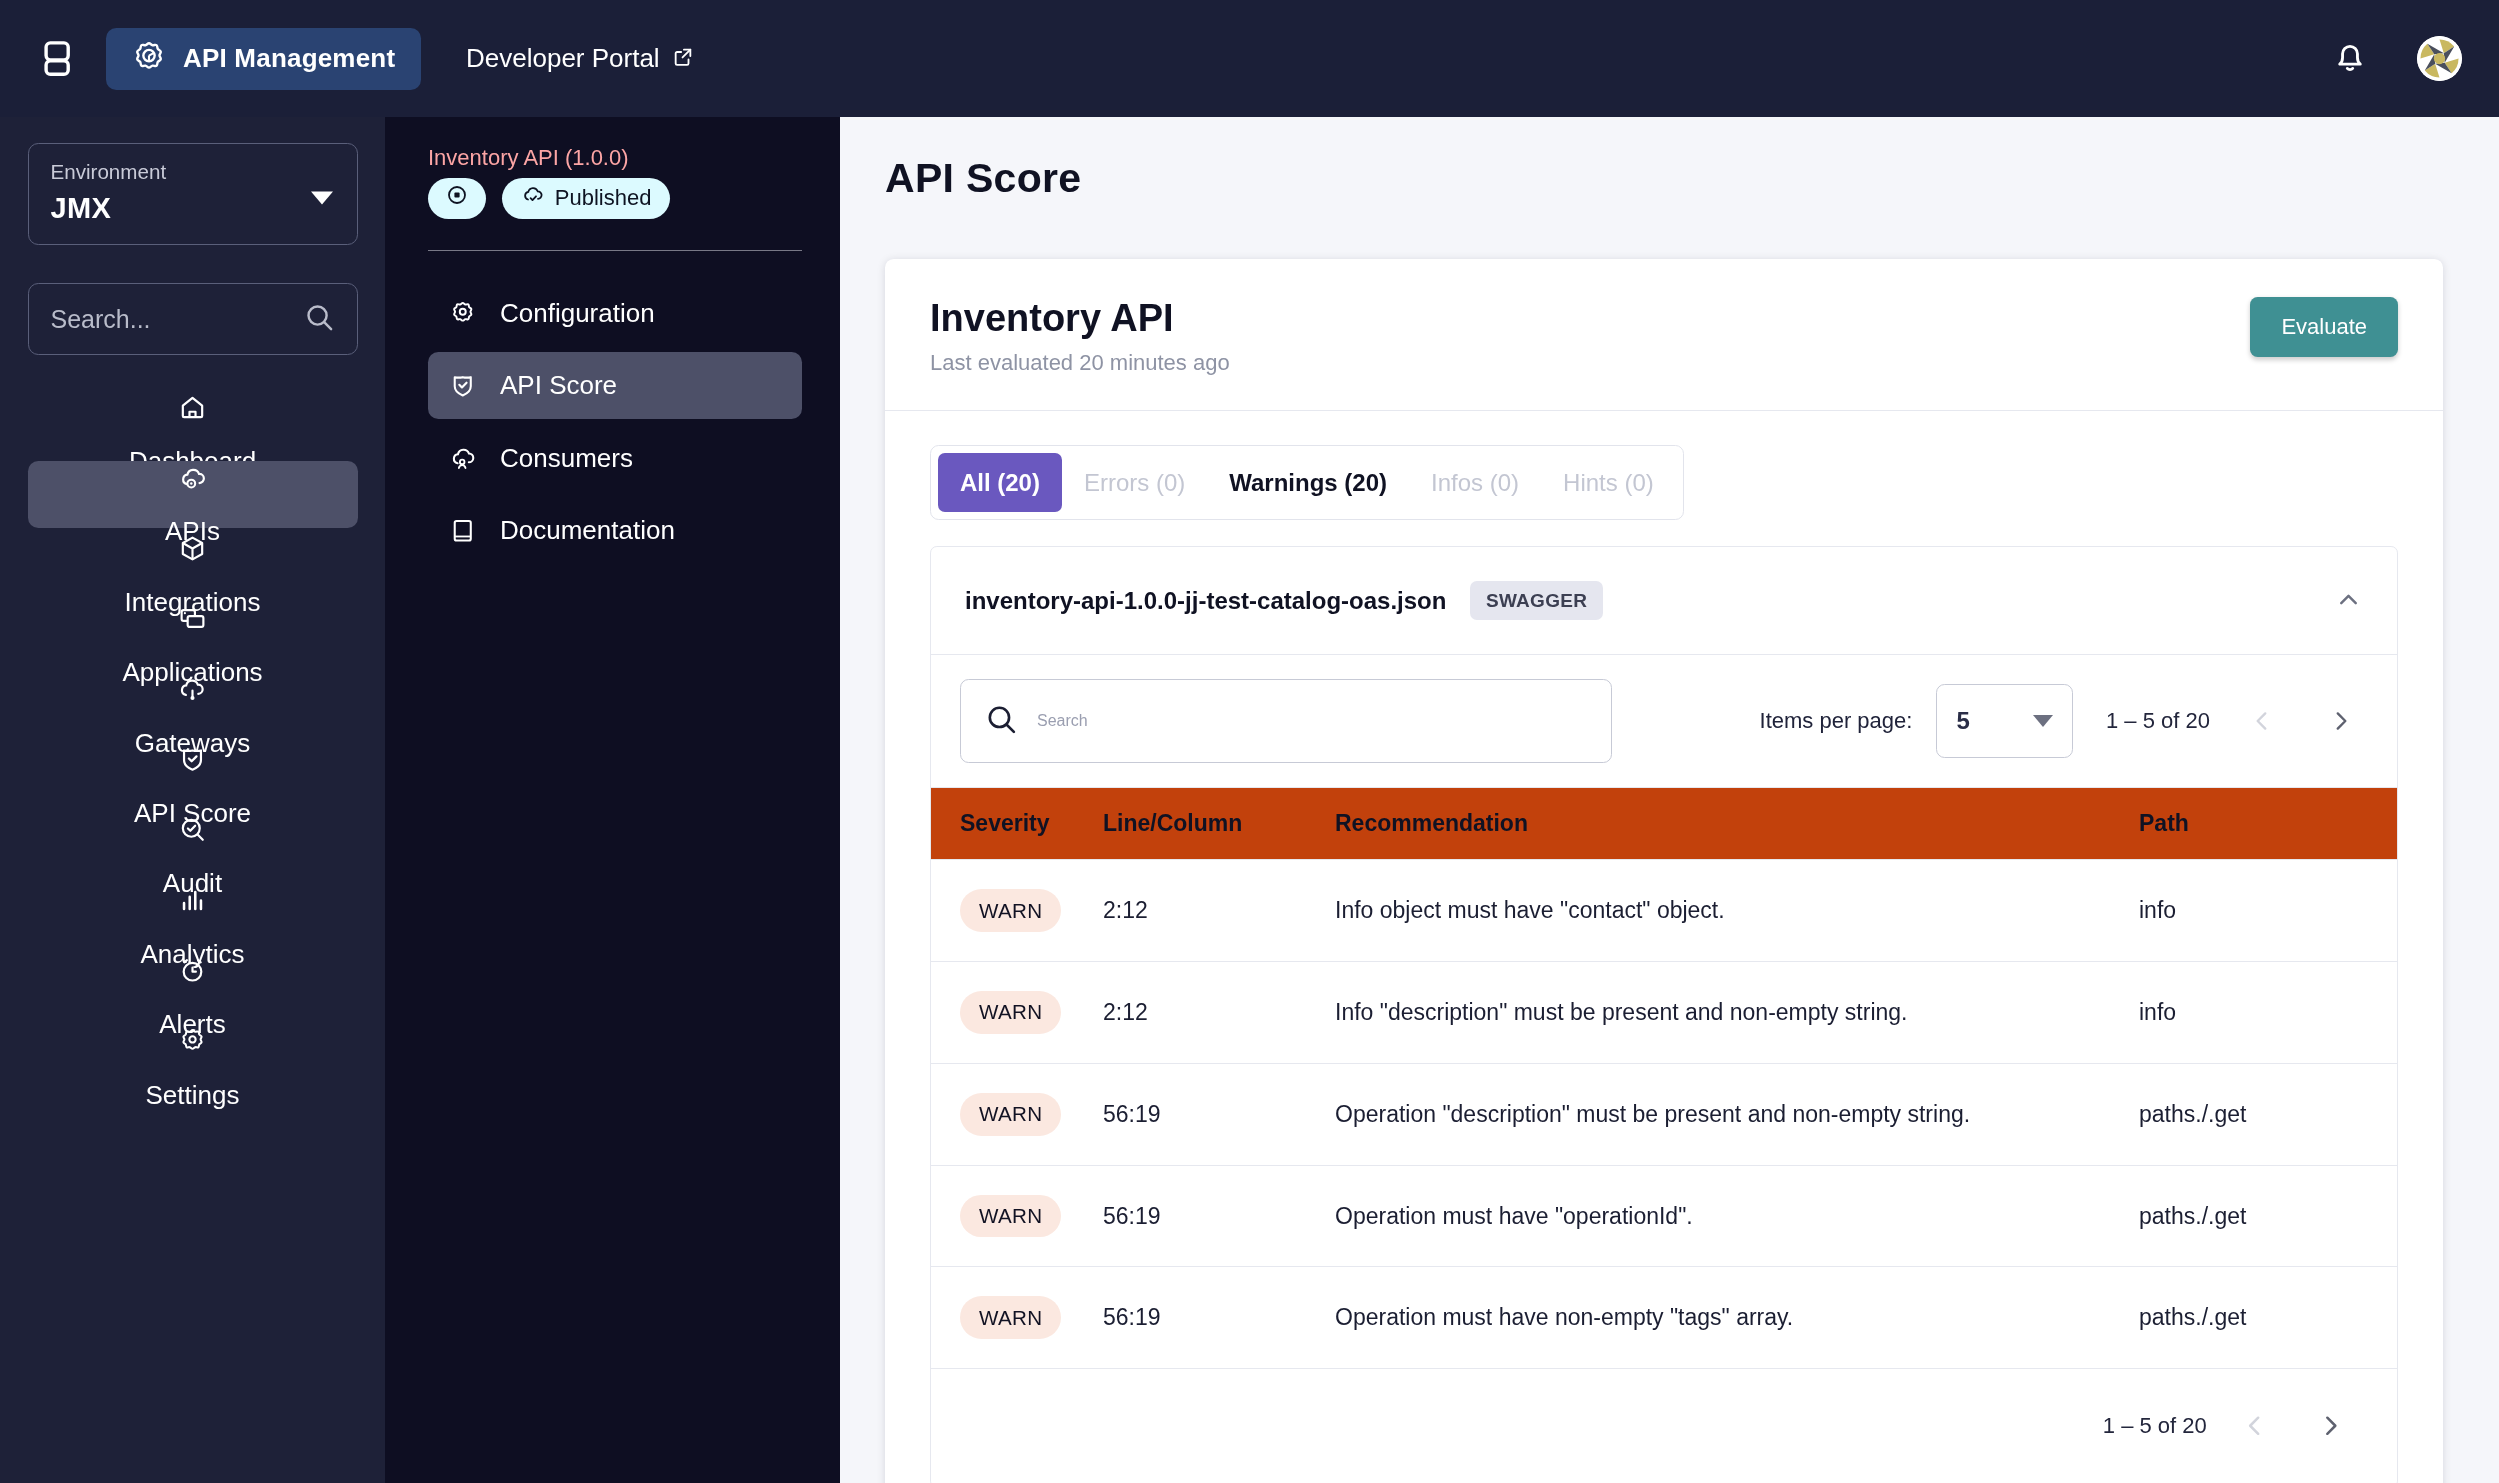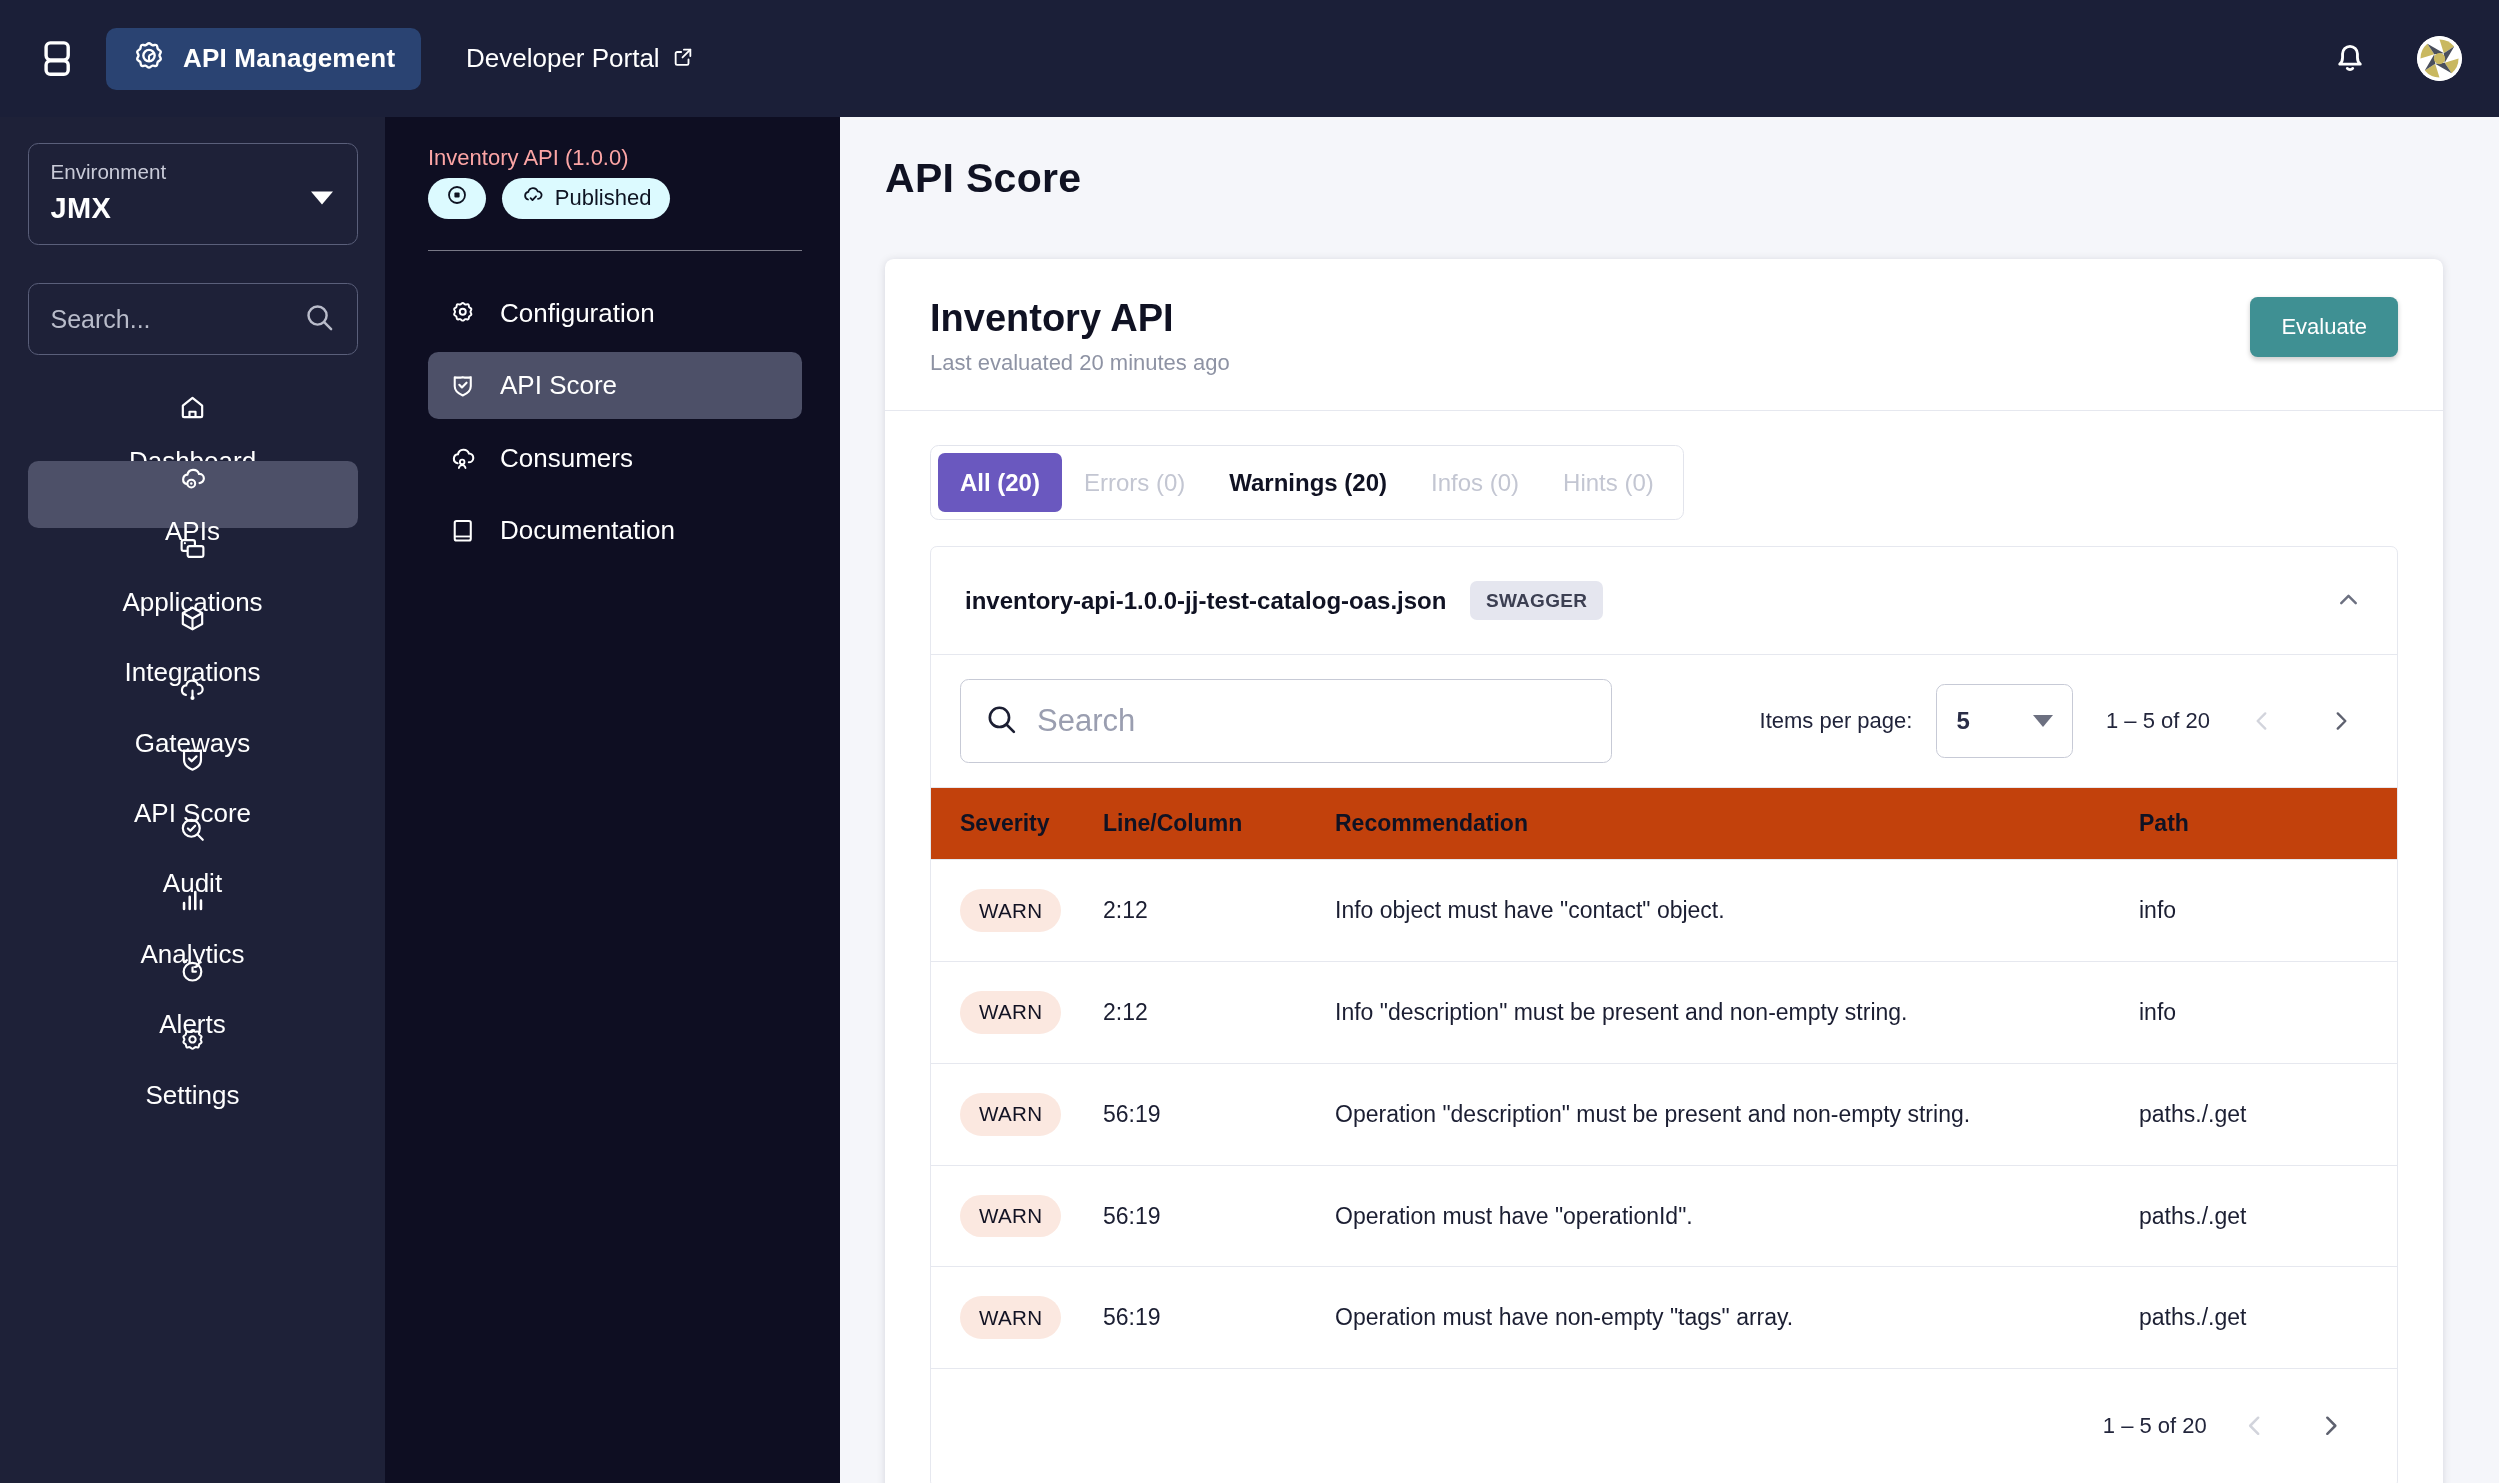--- a/index.html
+++ b/index.html
@@ -139,21 +139,21 @@
   .swagger-badge {
     background: #e5e6ef; color: #3c3f52; border-radius: 6.9px;
     font-size: 19px; font-weight: 600; padding: 8.6px 15.5px; letter-spacing:0.3px;
   }
   .collapse-ico { margin-left: auto; }
   .toolbar { display: flex; align-items: center; padding: 24px 29px; gap: 24px; }
   .srch {
     width: 652px; height: 84px; border: 1.7px solid #c7cad6; border-radius: 8.6px;
     display: flex; align-items: center; gap: 19px; padding: 0 24px;
   }
-  .srch .ph { color: #9a9eb0; font-size: 31px; }
+  .srch .ph { color: #9a9eb0; font-size: 16px; }
   .ipp-label { margin-left: auto; font-size: 22px; color: #20233a; }
   .ipp-select {
     width: 137px; height: 74px; border: 1.7px solid #c7cad6; border-radius: 8.6px;
     display: flex; align-items: center; padding: 0 19px; gap: 6.9px;
   }
   .ipp-select .v { font-size: 24px; color: #2a2d47; font-weight: 600; }
   .ipp-caret {
     margin-left: auto; width: 0; height: 0;
     border-left: 10.3px solid transparent; border-right: 10.3px solid transparent;
     border-top: 12px solid #6c7080;
@@ -282,36 +282,36 @@
               <circle cx="11" cy="17" r="3.2" stroke="#fff" stroke-width="1.7"></circle>
               <circle cx="11" cy="17" r="1" fill="#fff"></circle>
             </svg>
           </span>
           <span>APIs</span>
         </div>
 
         <div class="navitem">
           <span class="ico">
             <svg width="29" height="29" viewBox="0 0 24 24" fill="none">
+              <path d="M12 3 20 7.4v9.2L12 21 4 16.6V7.4z" stroke="#fff" stroke-width="1.8" stroke-linejoin="round"></path>
+              <path d="M4 7.4 12 12l8-4.6M12 12v9" stroke="#fff" stroke-width="1.8" stroke-linejoin="round"></path>
+            </svg>
+          </span>
+          <span>Integrations</span>
+        </div>
+
+        <div class="navitem">
+          <span class="ico">
+            <svg width="29" height="29" viewBox="0 0 24 24" fill="none">
               <rect x="3" y="5" width="11" height="9" rx="1.6" stroke="#fff" stroke-width="1.8"></rect>
               <rect x="8" y="10" width="13" height="9" rx="1.6" stroke="#fff" stroke-width="1.8" fill="#1e2138"></rect>
               <circle cx="5.7" cy="7.6" r="0.9" fill="#fff"></circle>
             </svg>
           </span>
           <span>Applications</span>
-        </div>
-
-        <div class="navitem">
-          <span class="ico">
-            <svg width="29" height="29" viewBox="0 0 24 24" fill="none">
-              <path d="M12 3 20 7.4v9.2L12 21 4 16.6V7.4z" stroke="#fff" stroke-width="1.8" stroke-linejoin="round"></path>
-              <path d="M4 7.4 12 12l8-4.6M12 12v9" stroke="#fff" stroke-width="1.8" stroke-linejoin="round"></path>
-            </svg>
-          </span>
-          <span>Integrations</span>
         </div>
 
         <div class="navitem">
           <span class="ico">
             <svg width="29" height="29" viewBox="0 0 24 24" fill="none">
               <path d="M6.5 16.5A4 4 0 0 1 6.8 8.6 5 5 0 0 1 16.4 8a3.8 3.8 0 0 1 .4 7.6" stroke="#fff" stroke-width="1.8" stroke-linecap="round"></path>
               <path d="M12 13v5" stroke="#fff" stroke-width="1.8" stroke-linecap="round"></path>
               <circle cx="12" cy="19" r="1.7" fill="#fff"></circle>
             </svg>
           </span>

